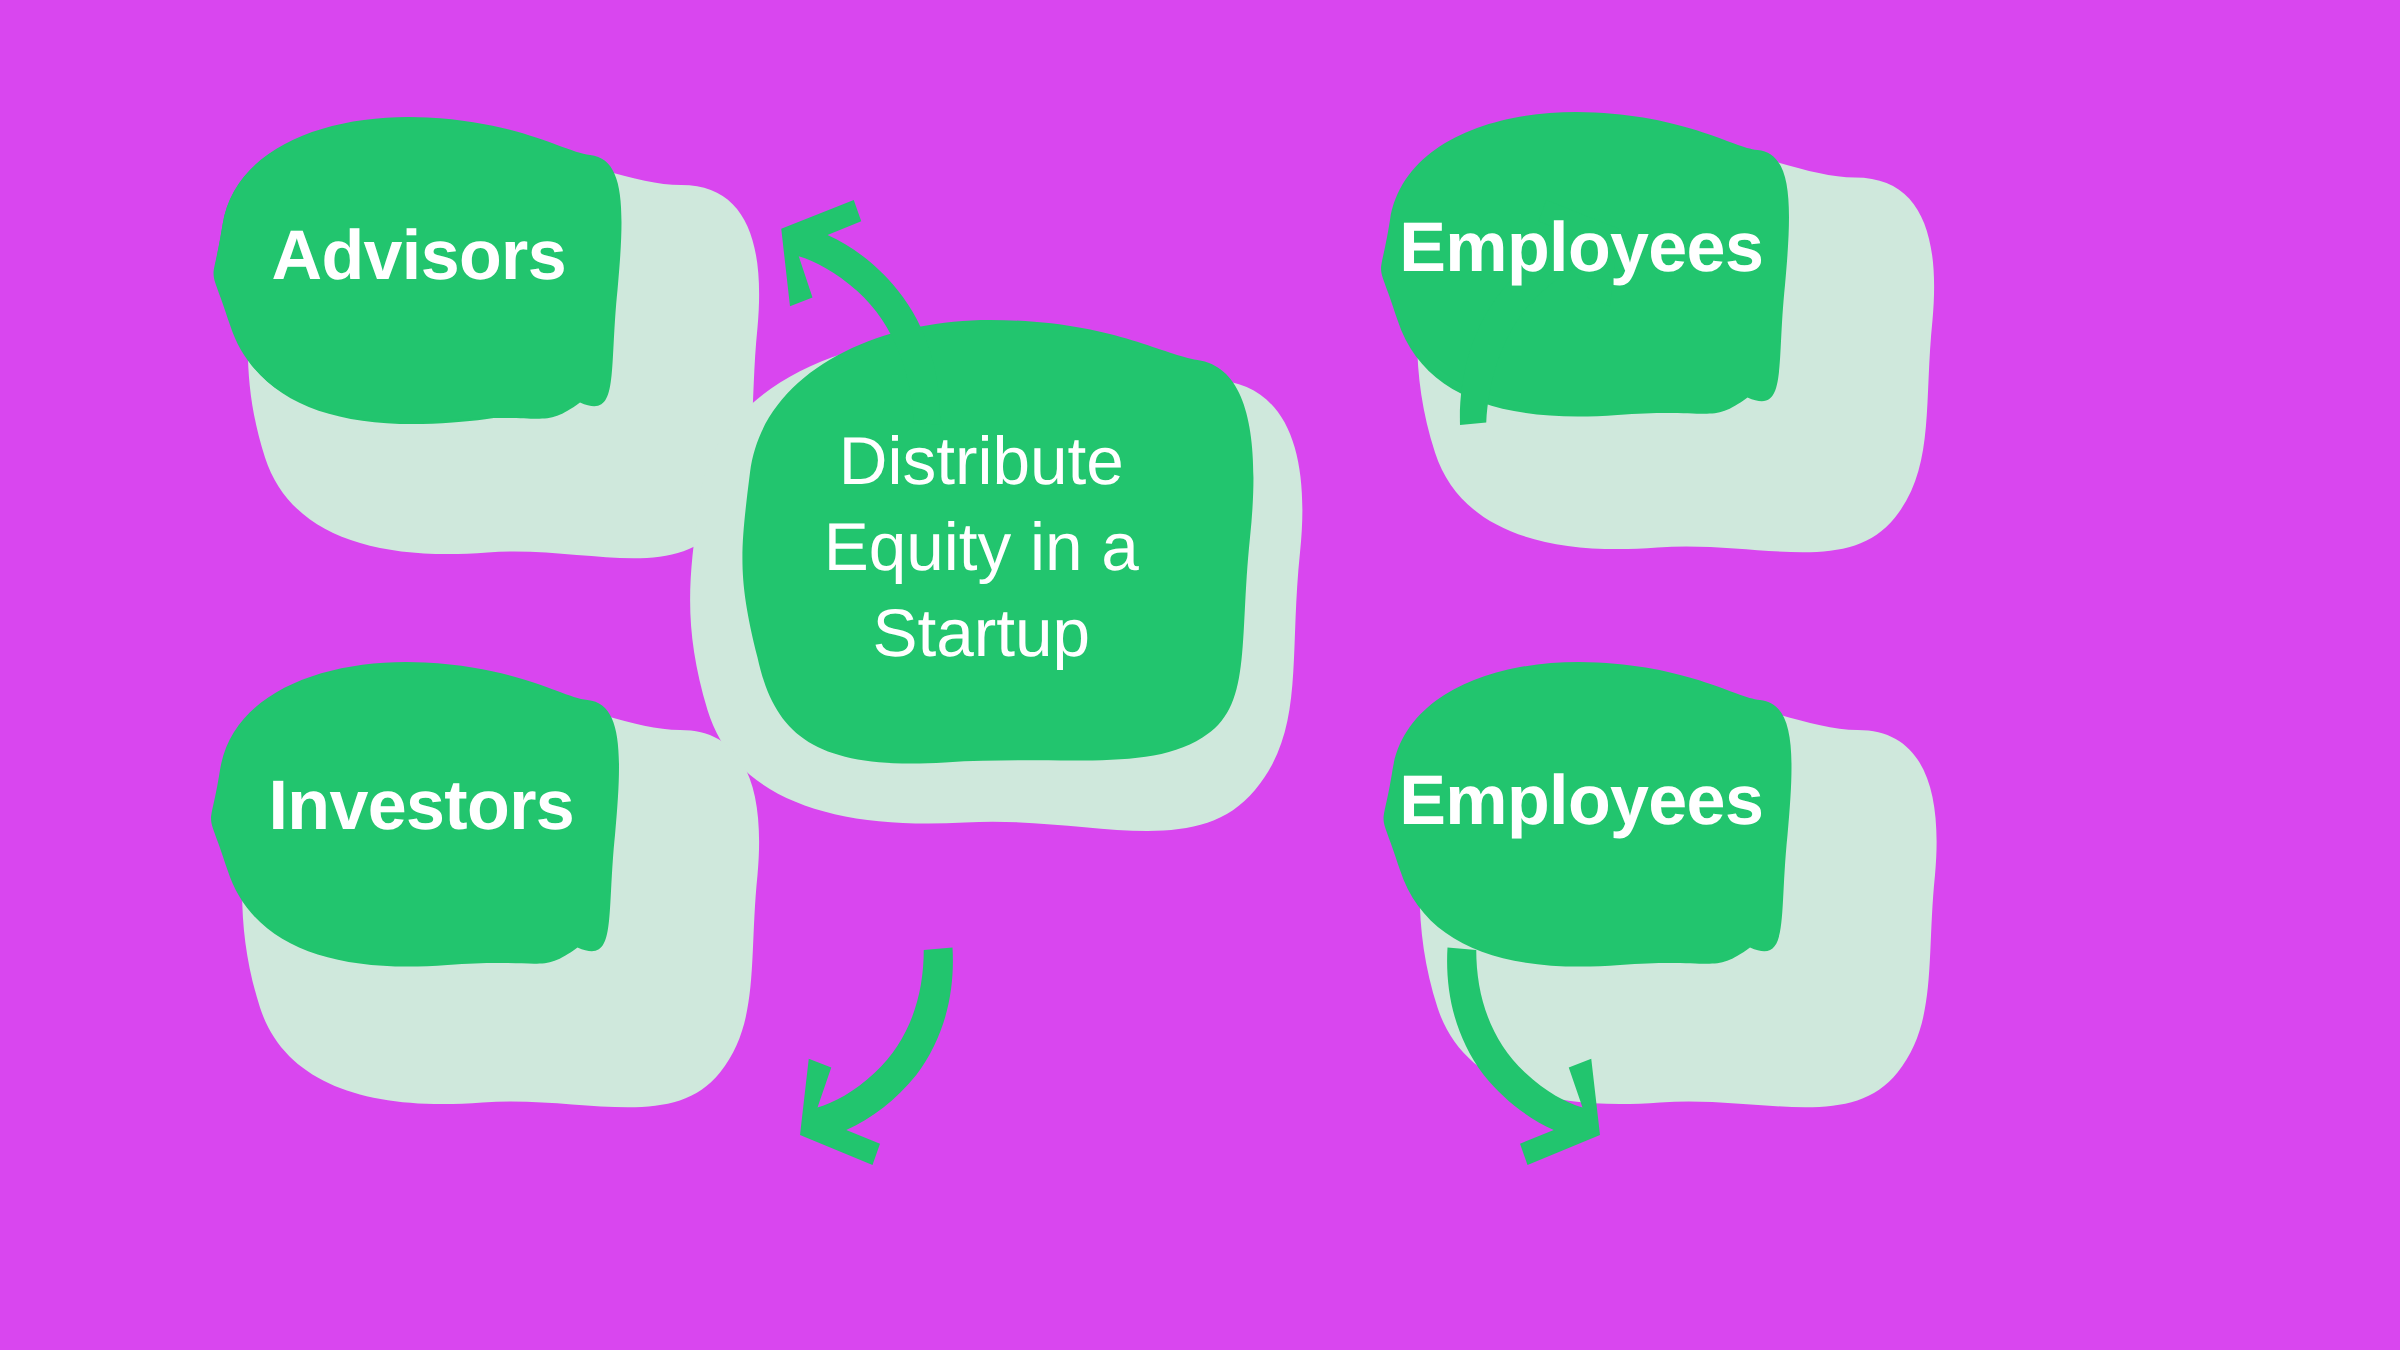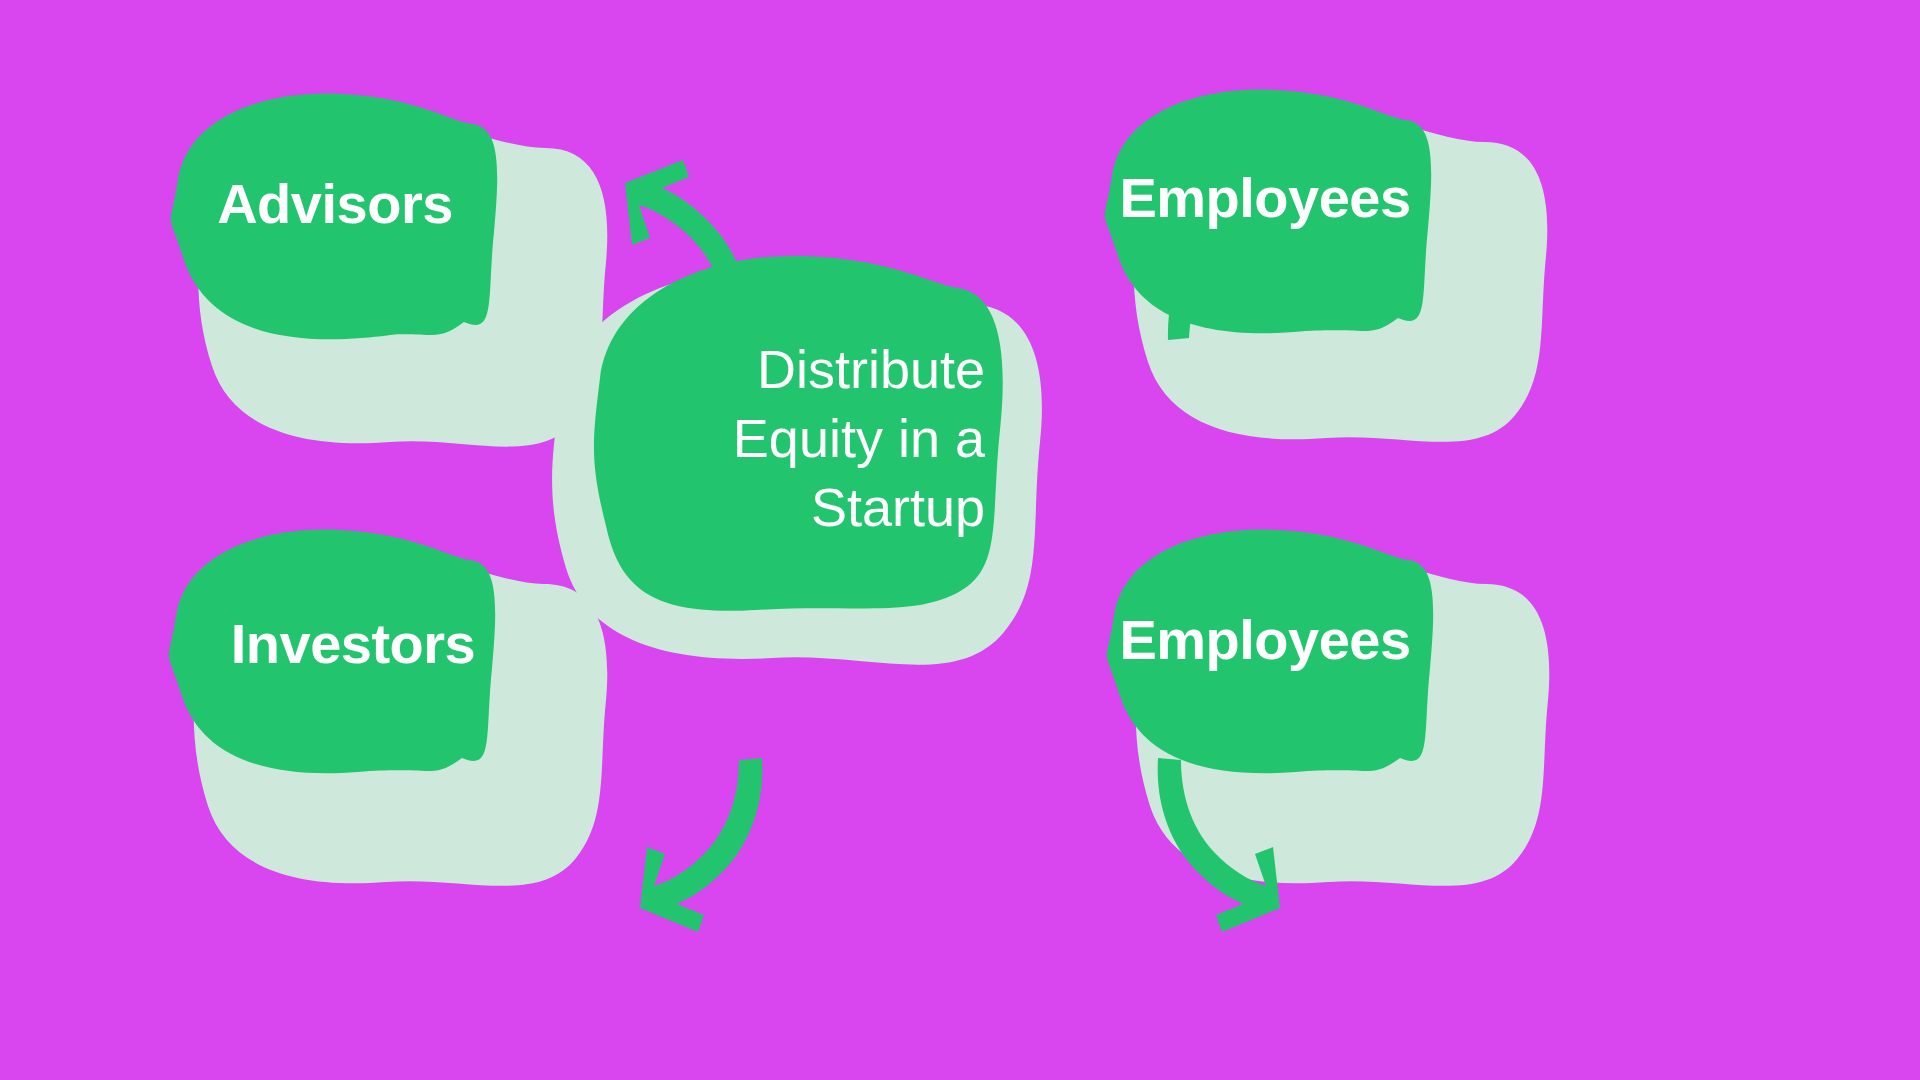--- a/index.html
+++ b/index.html
@@ -43,21 +43,21 @@
     letter-spacing: -0.5px;
   }
   .node-label.center {
     font-weight: normal;
     font-size: 54px;
     letter-spacing: 0px;
     line-height: 1.28;
   }
   #label-advisors  { left: 170px;  top: 172px;  width: 330px; }
   #label-founders  { left: 1100px; top: 166px;  width: 330px; }
-  #label-investors { left: 188px;  top: 612px;  width: 330px; }
+  #label-investors { left: 172px;  top: 612px;  width: 330px; }
   #label-employees { left: 1100px; top: 608px;  width: 330px; }
   #label-center    { left: 585px;  top: 335px;  width: 400px; }
 </style>
 </head>
 <body style="background: rgb(234, 251, 242);">
 
 <div id="canvas" style="background: #d946ef;">
 
   <svg id="diagram-svg" viewBox="0 0 1920 1080" xmlns="http://www.w3.org/2000/svg">
 
@@ -222,17 +222,17 @@
   </svg>
 
   <div class="node-label outer" id="label-advisors" style="color: rgb(255, 255, 255);">Advisors</div>
 
   <div class="node-label outer" id="label-founders" style="color: rgb(255, 255, 255);">Employees</div>
 
   <div class="node-label outer" id="label-investors" style="color: rgb(255, 255, 255);">Investors</div>
 
   <div class="node-label outer" id="label-employees" style="color: rgb(255, 255, 255);">Employees</div>
 
-  <div class="node-label center" id="label-center" style="color: rgb(255, 255, 255); text-align: right;">Distribute
+  <div class="node-label center" id="label-center" style="color: rgb(255, 255, 255);">Distribute
 Equity in a
 Startup</div>
 
 </div>
 
 </body></html>

